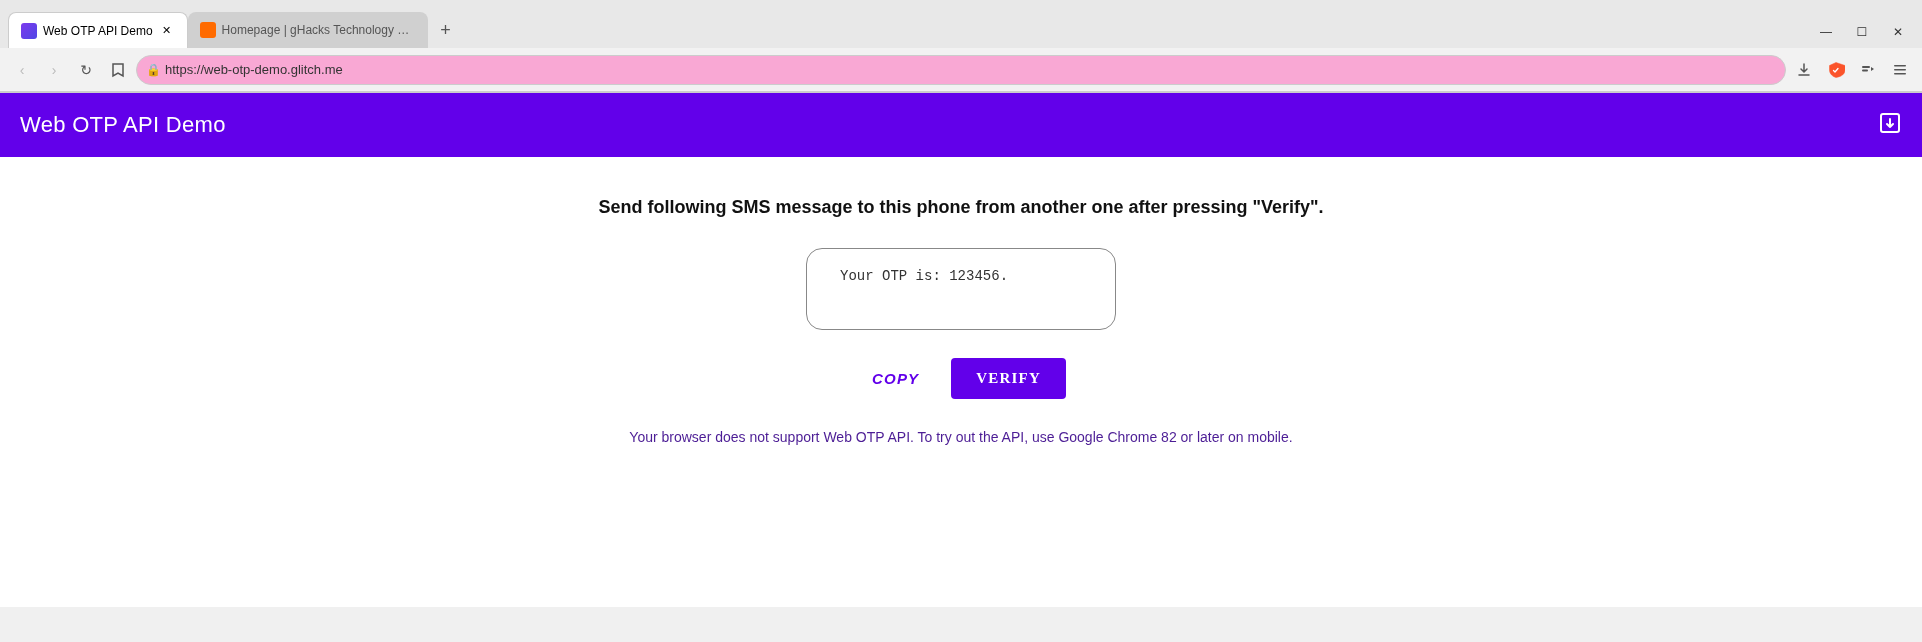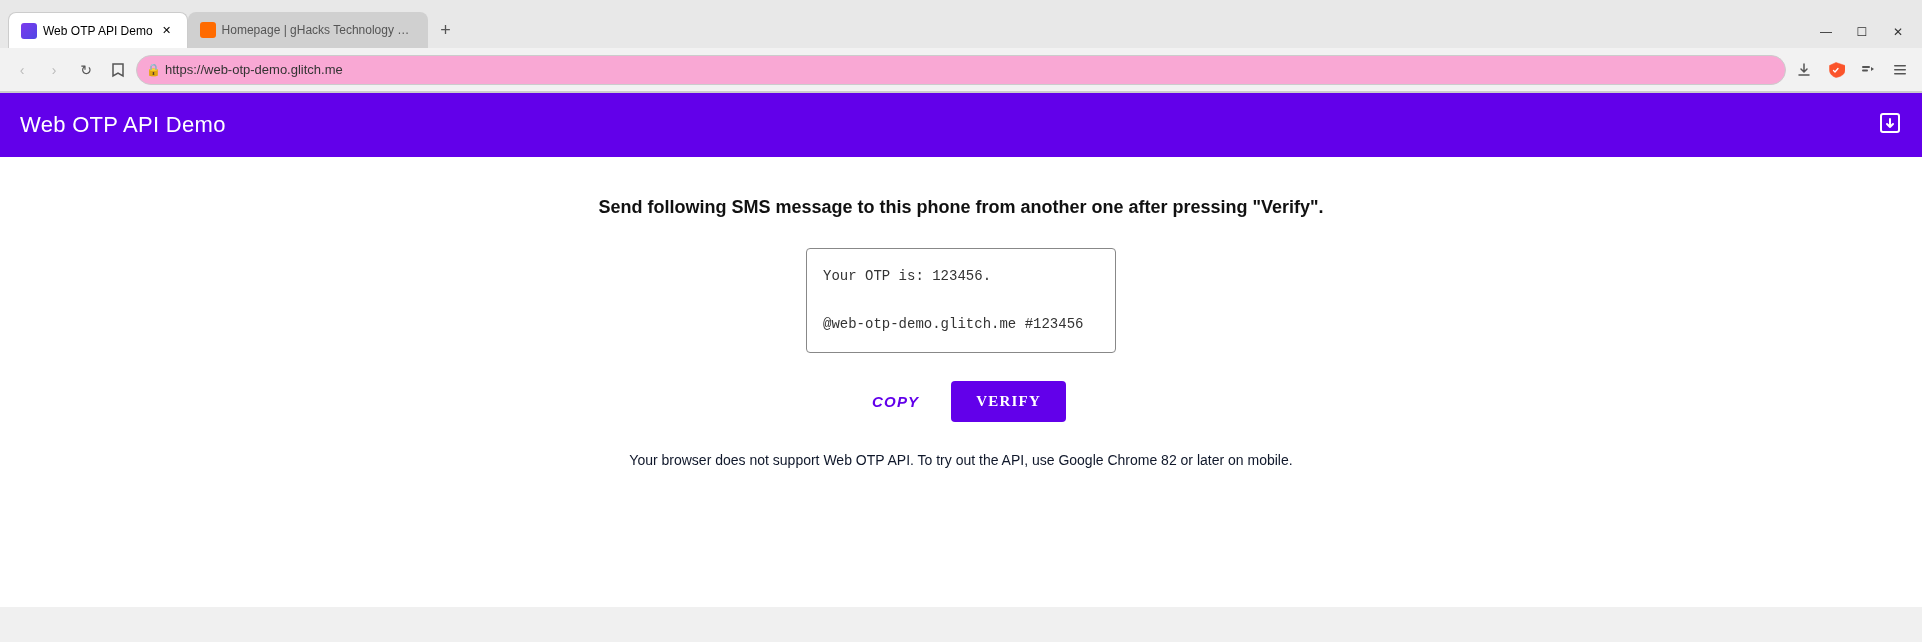--- a/index.html
+++ b/index.html
@@ -225,22 +225,22 @@
     .main-heading {
       font-size: 18px;
       font-weight: bold;
       color: #111;
       margin-bottom: 30px;
       text-align: center;
     }
 
     .sms-box {
       border: 1px solid #888;
-      border-radius: 4px;
-      padding: 16px 16px;
+      border-radius: 16px;
+      padding: 16px 33px;
       width: 310px;
       font-family: 'Courier New', monospace;
       font-size: 14px;
       color: #333;
       margin-bottom: 28px;
       line-height: 1.7;
     }
 
     .sms-line1 {
       display: block;
@@ -278,21 +278,21 @@
       font-size: 15px;
       font-weight: 600;
       letter-spacing: 1.2px;
       cursor: pointer;
       padding: 12px 25px;
       font-family: Liberation Serif, serif;
     }
 
     .support-notice {
       font-size: 14px;
-      color: #0f172a;
+      color: #4c1d95;
       text-align: center;
       max-width: 700px;
       line-height: 1.5;
     }
 
     
     .favicon-otp {
       background: linear-gradient(135deg, #7c3aed, #4f46e5);
       border-radius: 3px;
     }
@@ -386,21 +386,20 @@
     </svg>
   </span>
 </div>
 
 <div class="page-content">
   <h1 class="main-heading">Send following SMS message to this phone from another one after pressing "Verify".</h1>
 
   <div class="sms-box">
     <span class="sms-line1">Your OTP is: 123456.</span>
     <br>
-    <span class="sms-line2">@web-otp-demo.glitch.me #123456</span>
   </div>
 
   <div class="button-row">
     <button class="copy-btn">COPY</button>
     <button class="verify-btn">VERIFY</button>
   </div>
 
   <p class="support-notice">Your browser does not support Web OTP API. To try out the API, use Google Chrome 82 or later on mobile.</p>
 </div>
 

